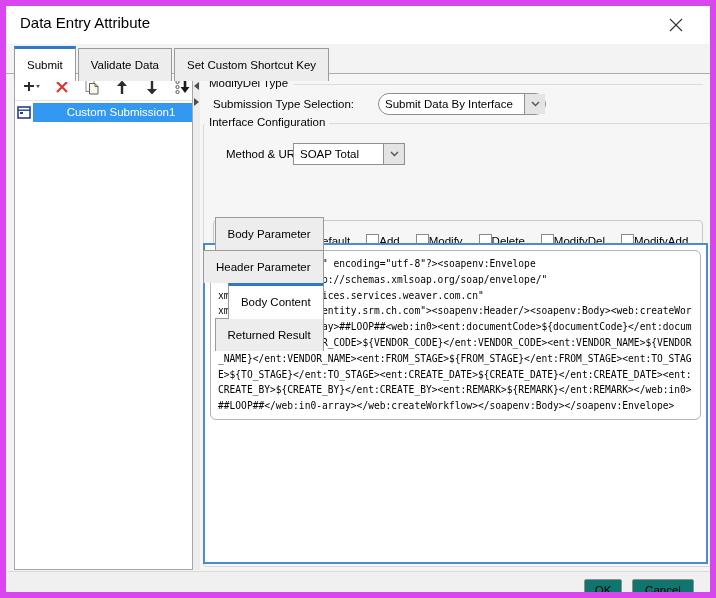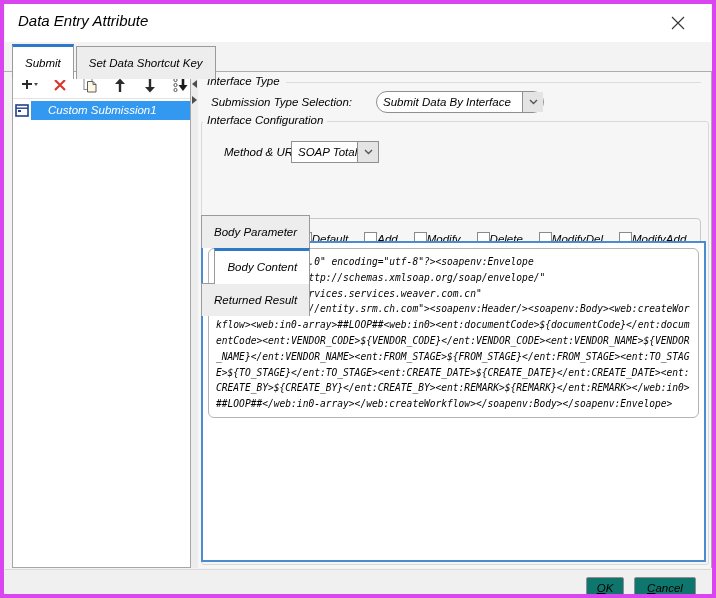--- a/index.html
+++ b/index.html
@@ -1,19 +1,19 @@
 <!DOCTYPE html>
 <html><head>
 <meta charset="utf-8">
 <style>
   * { margin:0; padding:0; box-sizing:border-box; }
   html,body { width:716px; height:598px; }
   body { font-family:"Liberation Sans", sans-serif; color:#000; background:#fff; }
 
-  .dialog { position:relative; width:716px; height:598px; background:#f3f3f4; border:4px solid #d946ef; overflow:hidden;font-style:italic; }
+  .dialog { position:relative; width:716px; height:598px; background:#f3f3f4; border:6px solid #d946ef; overflow:hidden; }
 
   
   .titlebar { position:absolute; left:1px; top:0; right:1px; height:38px; background:#ffffff; }
   .title { position:absolute; left:13px; top:8px; font-size:15px; color:#000; }
   .close-btn { position:absolute; right:16px; top:6px; width:34px; height:26px; display:flex; align-items:center; justify-content:center; cursor:pointer; }
 
   
   .main-tabs { position:absolute; left:8px; top:40px; display:flex; align-items:flex-end; z-index:3; }
   .tab { height:24px; padding:16px 12px; display:flex; align-items:center; font-size:11.5px; background:#ededee; border:1px solid #9a9a9a; border-bottom:none; margin-right:2px; cursor:pointer; white-space:nowrap; }
   .tab.selected { height:28px; background:#ffffff; border-top:3px solid #2e78c8; position:relative; }
@@ -22,21 +22,21 @@
 
   .tab-page { position:absolute; left:1px; top:68px; right:1px; height:497px; background:#f3f3f4; }
 
   
   .left-panel { position:absolute; left:7px; top:-1px; width:179px; height:497px; background:#ffffff; border:1px solid #a6a6a6; z-index:2; }
   .toolbar { display:flex; align-items:center; gap:12px; height:27px; padding:0 0 0 8px; border-bottom:1px solid #e3e3e3; }
   .toolbar .tbtn { width:18px; height:18px; display:flex; align-items:center; justify-content:center; cursor:pointer; }
   .list { padding-top:1px; }
   .list-row { display:flex; align-items:center; height:21px; cursor:pointer; }
   .list-row .row-icon { width:18px; height:15px; display:flex; align-items:center; justify-content:center; flex:0 0 18px; }
-  .list-row .row-label { flex:1; height:19px; line-height:19px; font-size:11.5px; color:#fff; background:#3399f0; padding-left:17px; }
+  .list-row .row-label { flex:1; height:19px; line-height:19px; font-size:11.5px; color:#fff; background:#3399f0; padding-left:17px;text-align:center; }
 
   
   .splitter { position:absolute; left:186px; top:-1px; width:7px; height:497px; background:#ededee; border-top:3px solid #b9b9b9; z-index:2; }
   .sp-left { position:absolute; left:1px; top:6px; width:0; height:0; border-top:4px solid transparent; border-bottom:4px solid transparent; border-right:5px solid #4d4d4d; }
   .sp-right { position:absolute; left:1px; top:22px; width:0; height:0; border-top:4px solid transparent; border-bottom:4px solid transparent; border-left:5px solid #4d4d4d; }
 
   
   .right-panel { position:absolute; left:193px; top:-1px; width:514px; height:497px; background:#f6f6f7; border-right:1px solid #adadad; }
 
   .sep-row { position:absolute; left:9px; top:4px; right:10px; display:flex; align-items:center; }
@@ -85,21 +85,24 @@
           <path d="M1 1 L13 13 M13 1 L1 13" stroke="#333" stroke-width="1.1" fill="none"></path>
         </svg>
     </div>
   </div>
 
   <div class="main-tabs">
     <div class="tab selected">
         <span>Submit</span>
       </div>
     <div class="tab">
-        <span>Set Data Shortcut Key</span>
+        <span>Validate Data</span>
+      </div>
+    <div class="tab">
+        <span>Set Custom Shortcut Key</span>
       </div>
   </div>
   <div class="tabline"></div>
 
   <div class="tab-page">
 
     <div class="left-panel">
       <div class="toolbar">
         <div class="tbtn">
           <svg width="18" height="16" viewBox="0 0 18 16">
@@ -156,39 +159,39 @@
     </div>
 
     <div class="splitter">
       <div class="sp-left"></div>
       <div class="sp-right"></div>
     </div>
 
     <div class="right-panel">
 
       <div class="sep-row">
-        <span class="sep-label">Interface Type</span>
+        <span class="sep-label">ModifyDel Type</span>
         <span class="rule"></span>
       </div>
 
       <div class="field-label" style="left:13px; top:25px;">Submission Type Selection:</div>
       <div class="combo" style="left:178px; top:20px; width:168px;border-radius:11px;">
         <span class="combo-value">Submit Data By Interface</span>
         <span class="combo-btn">
           <svg width="9" height="6" viewBox="0 0 9 6">
               <path d="M1 1 L4.5 4.5 L8 1" stroke="#555" stroke-width="1.4" fill="none"></path>
             </svg>
         </span>
       </div>
 
       <div class="fieldset">
         <span class="legend">Interface Configuration</span>
 
         <div class="field-label" style="left:6px; top:24px;margin-left:16px;">Method &amp; URL:</div>
-        <div class="combo" style="left:89px; top:19px; width:88px;">
+        <div class="combo" style="left:89px; top:19px; width:112px;">
           <span class="combo-value">SOAP Total</span>
           <span class="combo-btn">
             <svg width="9" height="6" viewBox="0 0 9 6">
                 <path d="M1 1 L4.5 4.5 L8 1" stroke="#555" stroke-width="1.4" fill="none"></path>
               </svg>
           </span>
         </div>
 
         <div class="cellbox">
           <span class="cs-label">Cell Status:</span>
@@ -215,20 +218,23 @@
           <span class="cb-item">
               <span class="cb-box"></span>
               <span class="lbl">ModifyAdd</span>
             </span>
         </div>
       </div>
 
       <div class="inner-tabs">
         <div class="tab">
             <span>Body Parameter</span>
+          </div>
+        <div class="tab">
+            <span>Header Parameter</span>
           </div>
         <div class="tab selected">
             <span>Body Content</span>
           </div>
         <div class="tab">
             <span>Returned Result</span>
           </div>
       </div>
 
       <div class="content-panel">

